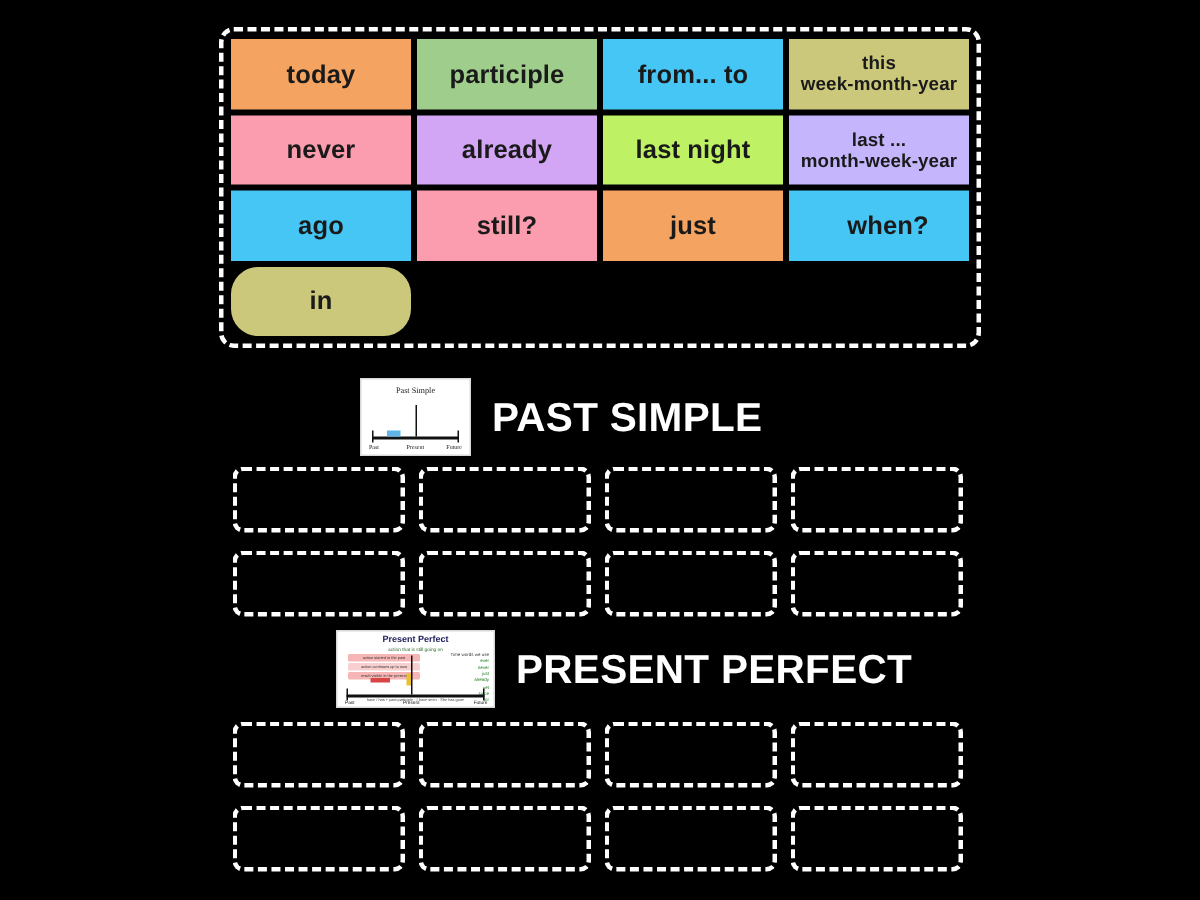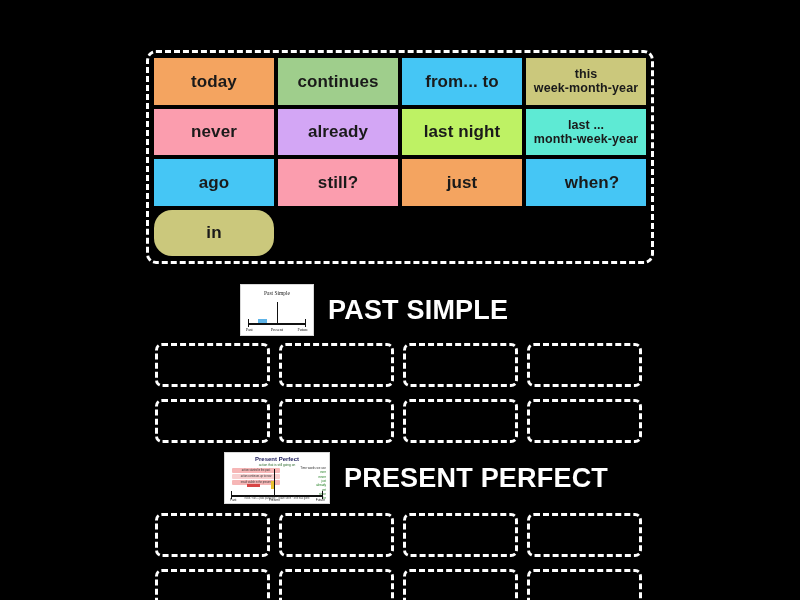--- a/index.html
+++ b/index.html
@@ -12,21 +12,20 @@
     height: 600px;
     overflow: hidden;
     font-family: "Liberation Sans", sans-serif;
     color: #ffffff;
   }
   #stage {
     position: relative;
     width: 800px;
     height: 456px;
     background: #000000;
-    margin-top: 32px;
   }
 
   
   .tile-bank {
     position: absolute;
     left: 146px;
     top: 18px;
     width: 508px;
     height: 214px;
     box-sizing: border-box;
@@ -240,28 +239,28 @@
   }
 </style>
 </head>
 <body>
 
 <div id="stage">
 
   <div class="tile-bank">
     <div class="tile-grid" id="tile-grid">
         <div class="tile" style="background: rgb(244, 164, 96);">today</div>
-        <div class="tile" style="background: rgb(159, 206, 140);">continues</div>
+        <div class="tile" style="background: rgb(159, 206, 140);">participle</div>
         <div class="tile" style="background: rgb(69, 198, 245);">from... to</div>
         <div class="tile small" style="background: rgb(203, 200, 124);">this
 week-month-year</div>
         <div class="tile" style="background: rgb(251, 157, 174);">never</div>
         <div class="tile" style="background: rgb(211, 166, 245);">already</div>
         <div class="tile" style="background: #bef264;">last night</div>
-        <div class="tile small" style="background: #5eead4;">last ...
+        <div class="tile small" style="background: #c4b5fd;">last ...
 month-week-year</div>
         <div class="tile" style="background: rgb(69, 198, 245); text-align: center;">ago</div>
         <div class="tile" style="background: rgb(251, 157, 174);">still?</div>
         <div class="tile" style="background: rgb(244, 164, 96);">just</div>
         <div class="tile" style="background: rgb(69, 198, 245); padding-left: 16px;">when?</div>
         <div class="tile" style="background: rgb(203, 200, 124); border-radius: 18px;">in</div>
       </div>
   </div>
 
   <div class="section-head" style="left:240px; top:252px;">

